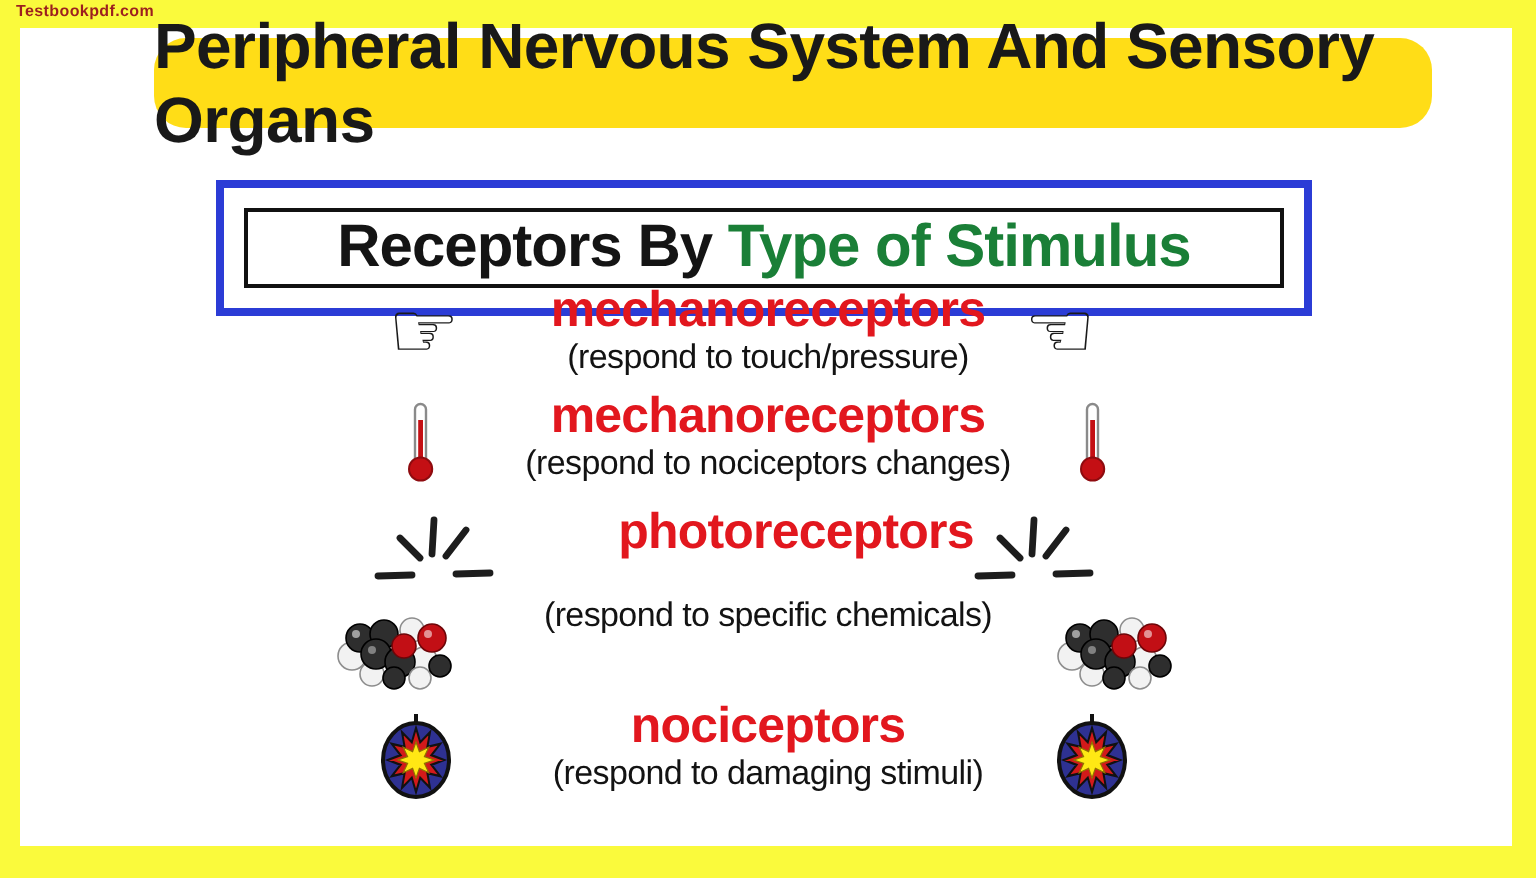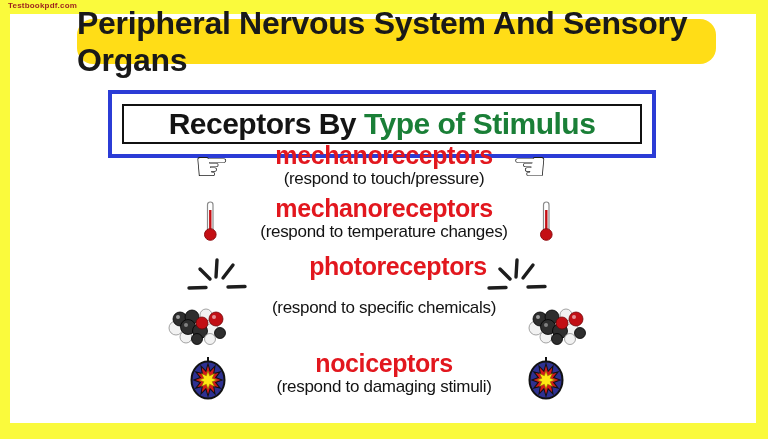--- a/index.html
+++ b/index.html
@@ -76,21 +76,21 @@
 
 <div class="row row-1">
   <div class="receptor-name">mechanoreceptors</div>
   <div class="receptor-desc">(respond to touch/pressure)</div>
 </div>
 <span class="icon hand hand-l">☞</span>
 <span class="icon hand hand-r">☜</span>
 
 <div class="row row-2">
   <div class="receptor-name">mechanoreceptors</div>
-  <div class="receptor-desc">(respond to temperature changes)</div>
+  <div class="receptor-desc">(respond to nociceptors changes)</div>
 </div>
 <span class="icon thermo-l">
   <svg width="15" height="40" viewBox="0 0 15 40">
     <rect x="4.5" y="1" width="5.5" height="30" rx="2.7" fill="#ffffff" stroke="#8a8a8a" stroke-width="1.2"></rect>
     <rect x="6.1" y="9" width="2.4" height="22" fill="#c40f14"></rect>
     <circle cx="7.3" cy="33.5" r="5.8" fill="#c40f14" stroke="#8e0b0f" stroke-width="1"></circle>
   </svg>
 </span>
 <span class="icon thermo-r">
   <svg width="15" height="40" viewBox="0 0 15 40">

